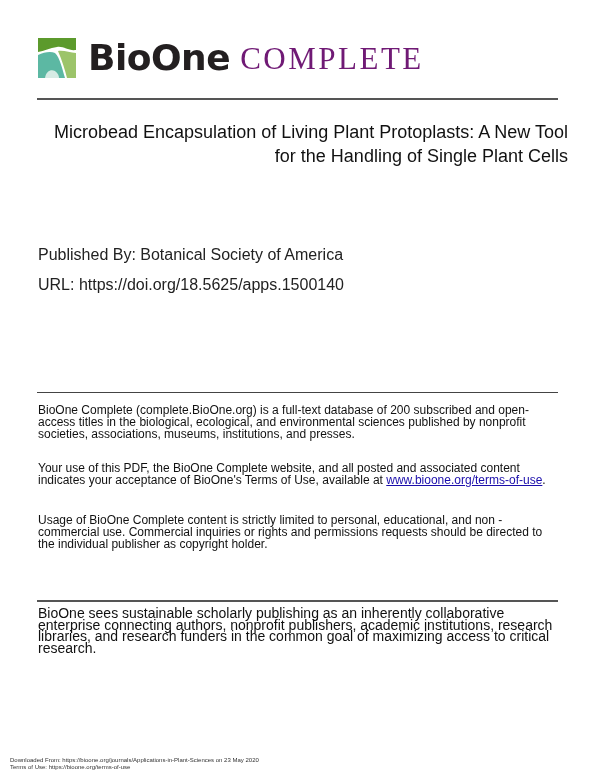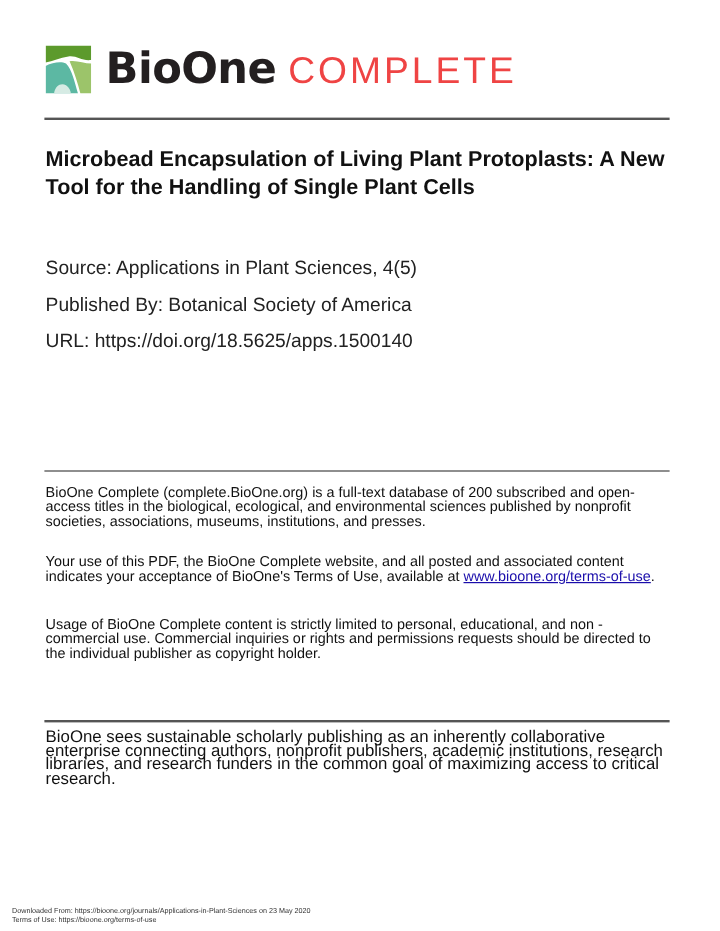--- a/index.html
+++ b/index.html
@@ -31,48 +31,49 @@
     }
     .logo-bioone {
       font-family: "DejaVu Sans", sans-serif;
       font-weight: bold;
       font-size: 36px;
       letter-spacing: -0.5px;
       color: #231f20;
       line-height: 1;
     }
     .logo-complete {
-      font-family: Liberation Sans, sans-serif;
+      font-family: Liberation Serif, serif;
       font-weight: normal;
       font-size: 31px;
       letter-spacing: 2.5px;
-      color: #ef4444;
+      color: #701a75;
       margin-left: 10px;
       line-height: 1;
     }
     .rule {
       position: absolute;
       left: 37px;
       width: 521px;
       height: 2px;
       background: #555555;
     }
     .rule.r1 { top: 98px; }
     .rule.r2 { top: 392px; height: 1px; background: #444; }
     .rule.r3 { top: 600px; height: 2px; background: #555; }
 
     .title {
       position: absolute;
       left: 38px;
       top: 120px;
       width: 530px;
       font-size: 18px;
-      font-weight: bold;
+      font-weight: normal;
       line-height: 24px;
       color: #111;
+      text-align: right;
     }
     .meta {
       position: absolute;
       left: 38px;
       font-size: 16px;
       color: #222;
       line-height: 20px;
     }
     .meta.authors { top: 180px; }
     .meta.source { top: 214px; }
@@ -124,21 +125,20 @@
       <path d="M7 40 C8 33 13 31 17 33 C20 35 21 38 21 40 Z" fill="#d6ebe4"></path>
     </svg>
     <span class="logo-bioone">BioOne</span>
     <span class="logo-complete">COMPLETE</span>
   </div>
 
   <div class="rule r1"></div>
 
   <h1 class="title">Microbead Encapsulation of Living Plant Protoplasts: A New Tool for the Handling of Single Plant Cells</h1>
 
-  <div class="meta source">Source: Applications in Plant Sciences, 4(5)</div>
   <div class="meta publisher">Published By: Botanical Society of America</div>
   <div class="meta url">URL: https://doi.org/18.5625/apps.1500140</div>
 
   <div class="rule r2"></div>
 
   <p class="para p1">BioOne Complete (complete.BioOne.org) is a full-text database of 200 subscribed and open-access titles in the biological, ecological, and environmental sciences published by nonprofit societies, associations, museums, institutions, and presses.</p>
 
   <p class="para p2"><span>Your use of this PDF, the BioOne Complete website, and all posted and associated content indicates your acceptance of BioOne's Terms of Use, available at </span><a class="link">www.bioone.org/terms-of-use</a><span>.</span></p>
 
   <p class="para p3">Usage of BioOne Complete content is strictly limited to personal, educational, and non - commercial use. Commercial inquiries or rights and permissions requests should be directed to the individual publisher as copyright holder.</p>

